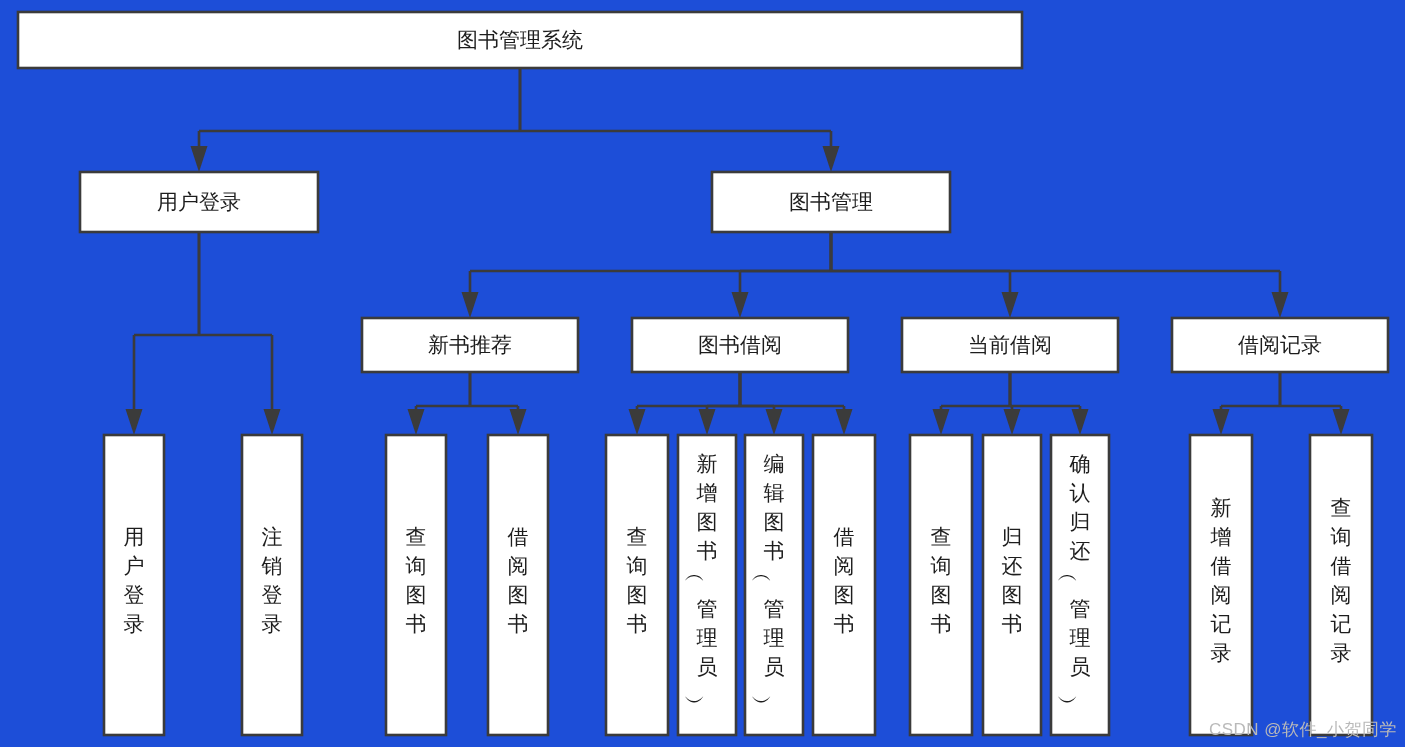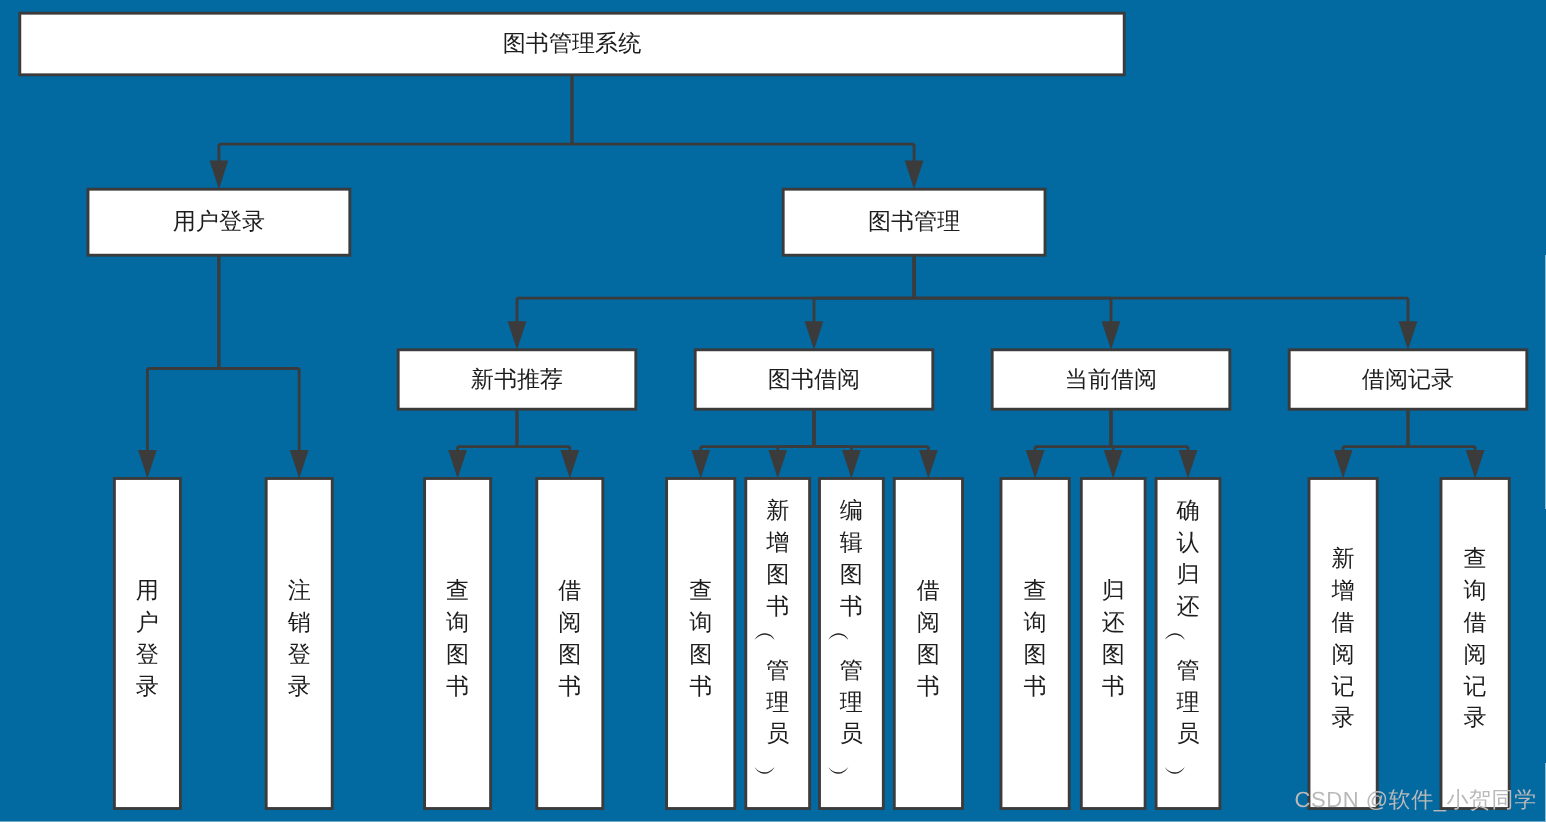--- a/index.html
+++ b/index.html
@@ -7,21 +7,21 @@
     padding: 0;
     background: #ffffff;
   }
   body {
     font-family: "Liberation Sans", "DejaVu Sans", sans-serif;
   }
   #canvas {
     position: relative;
     width: 1405px;
     height: 747px;
-    background: #0369a1;
+    background: #1d4ed8;
     overflow: hidden;
   }
   svg.diagram {
     position: absolute;
     left: 0;
     top: 0;
     width: 1405px;
     height: 747px;
     display: block;
   }
@@ -51,21 +51,21 @@
     font-family: "Liberation Sans", "DejaVu Sans", sans-serif;
     font-size: 21px;
     fill: #1d1d1d;
     text-anchor: middle;
   }
   .watermark {
     position: absolute;
     right: 8px;
     bottom: 6px;
     font-family: "Liberation Sans", "DejaVu Sans", sans-serif;
-    font-size: 20px;
+    font-size: 17px;
     color: #b9b9b9;
     white-space: nowrap;
     letter-spacing: 0.5px;
   }
 </style>
 </head>
 <body>
 
 <div id="canvas">
   <svg class="diagram" viewBox="0 0 1405 747">

